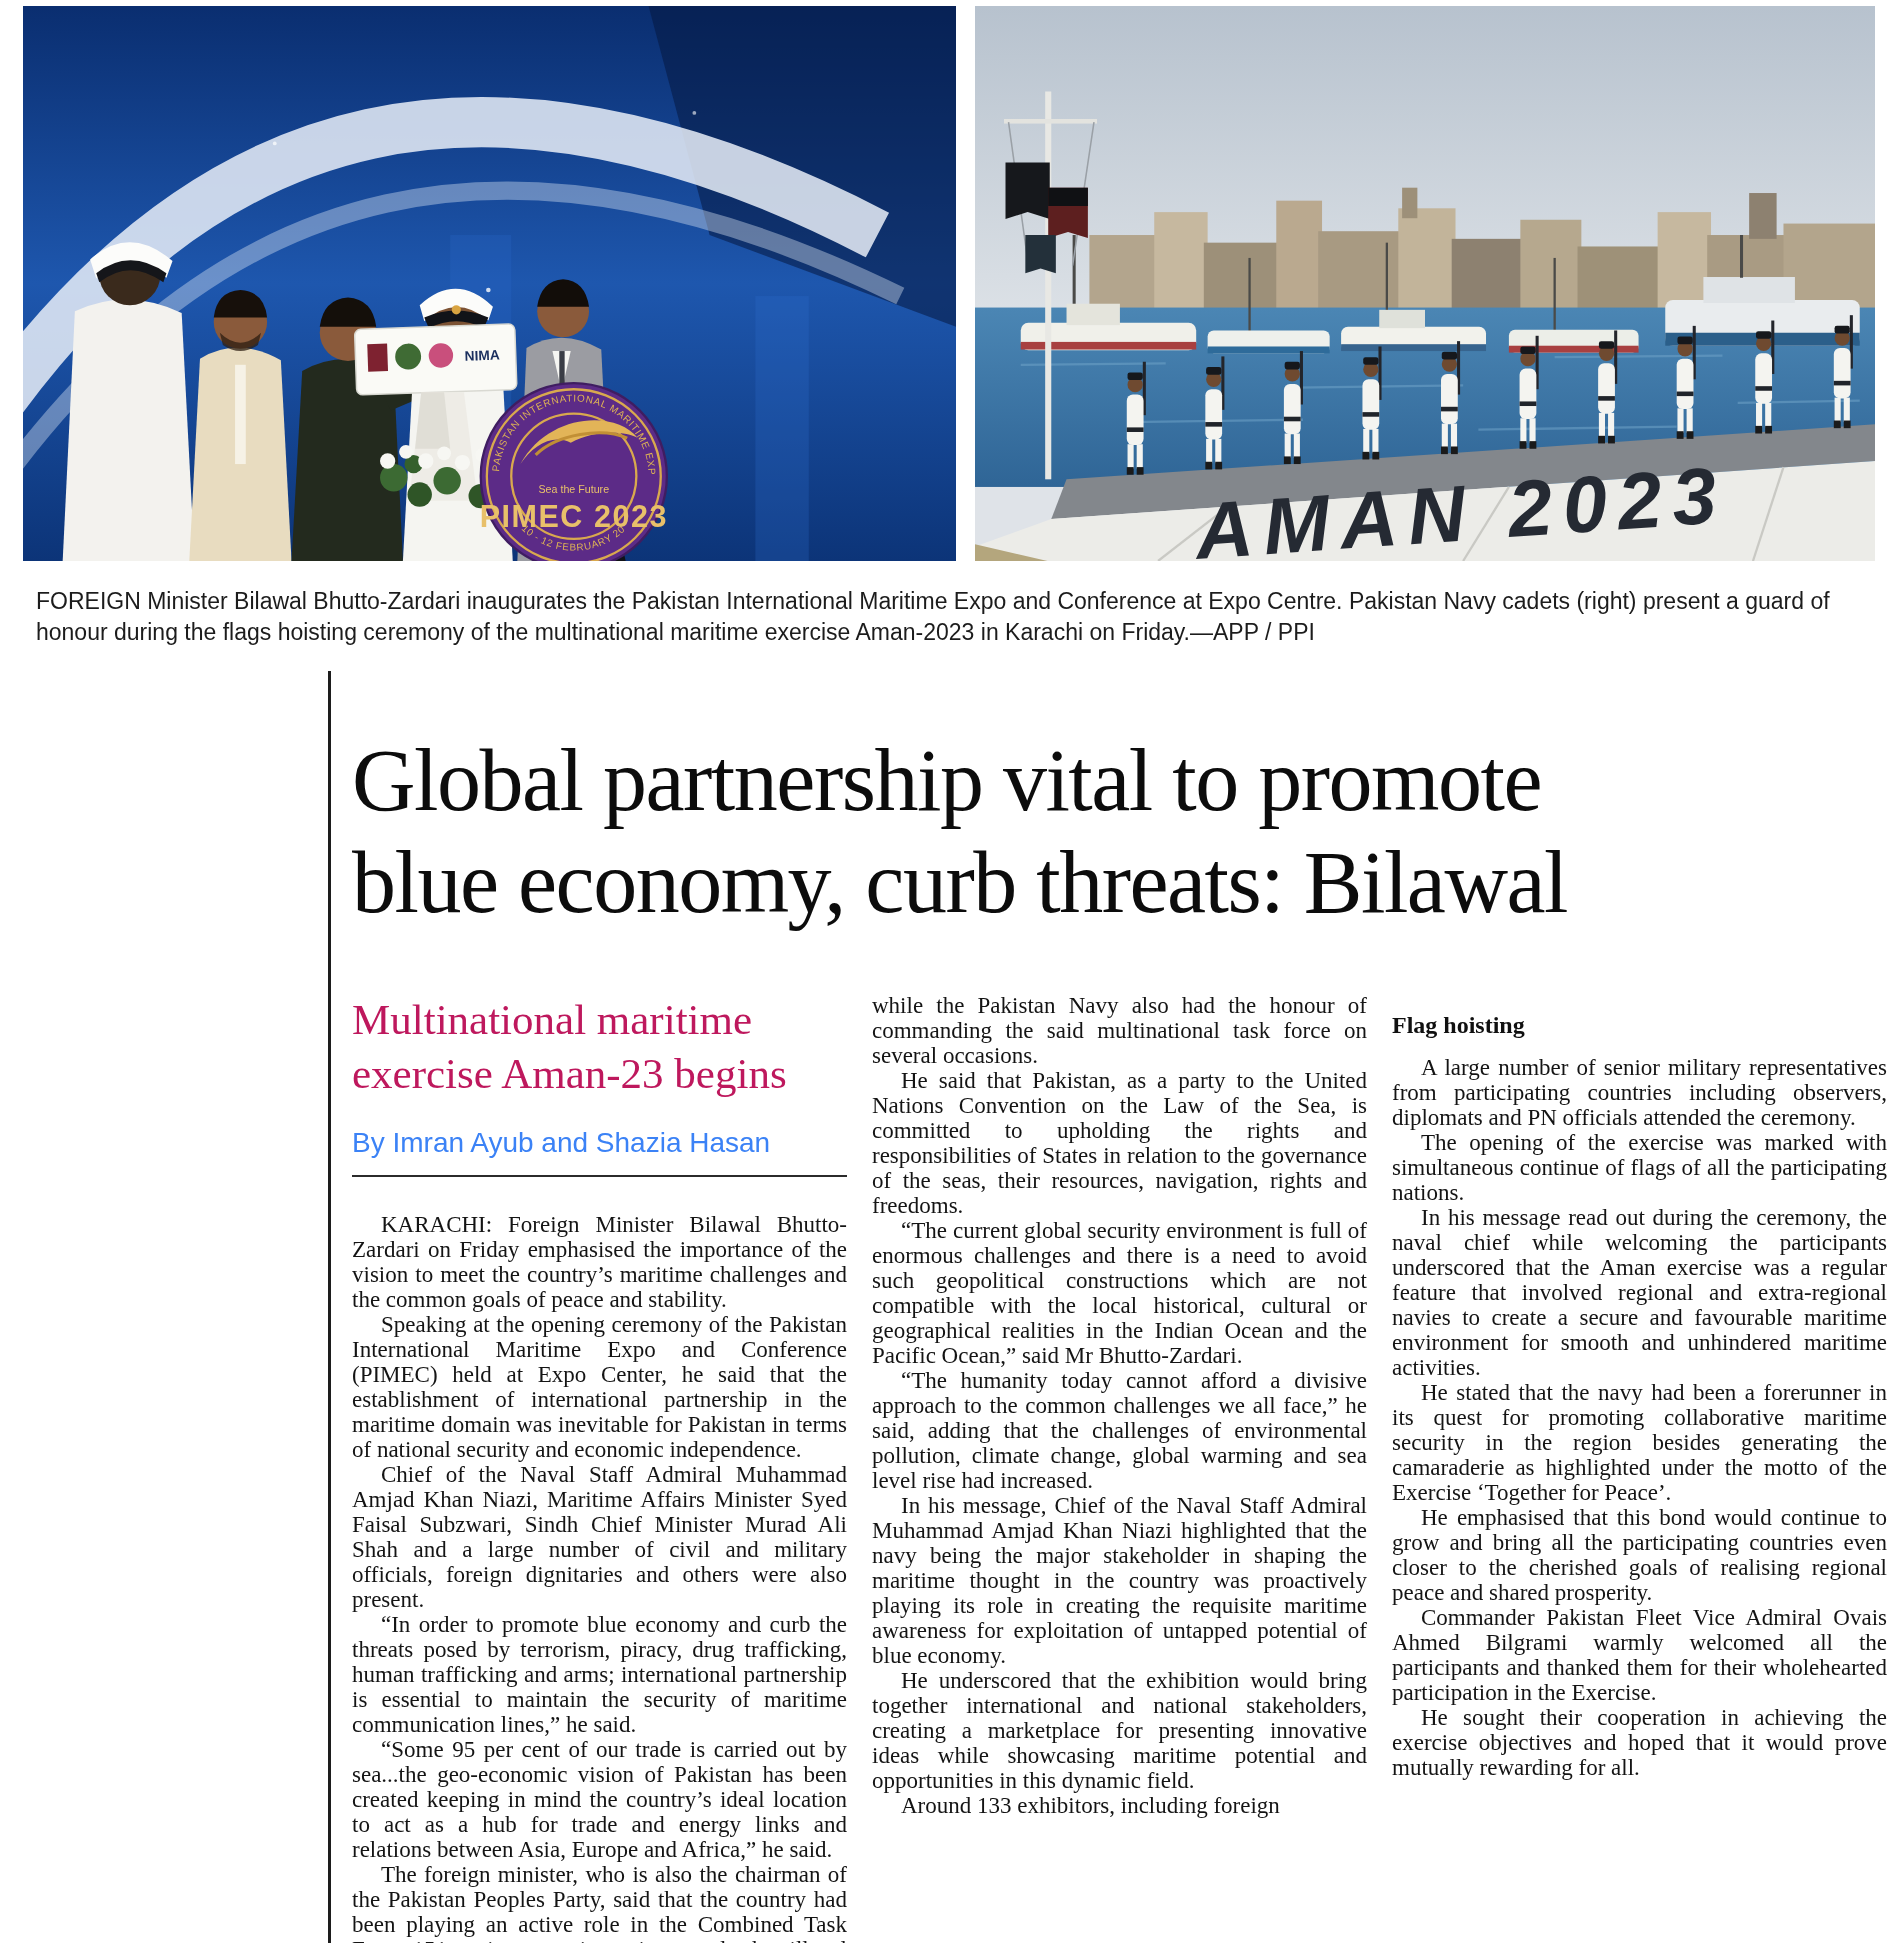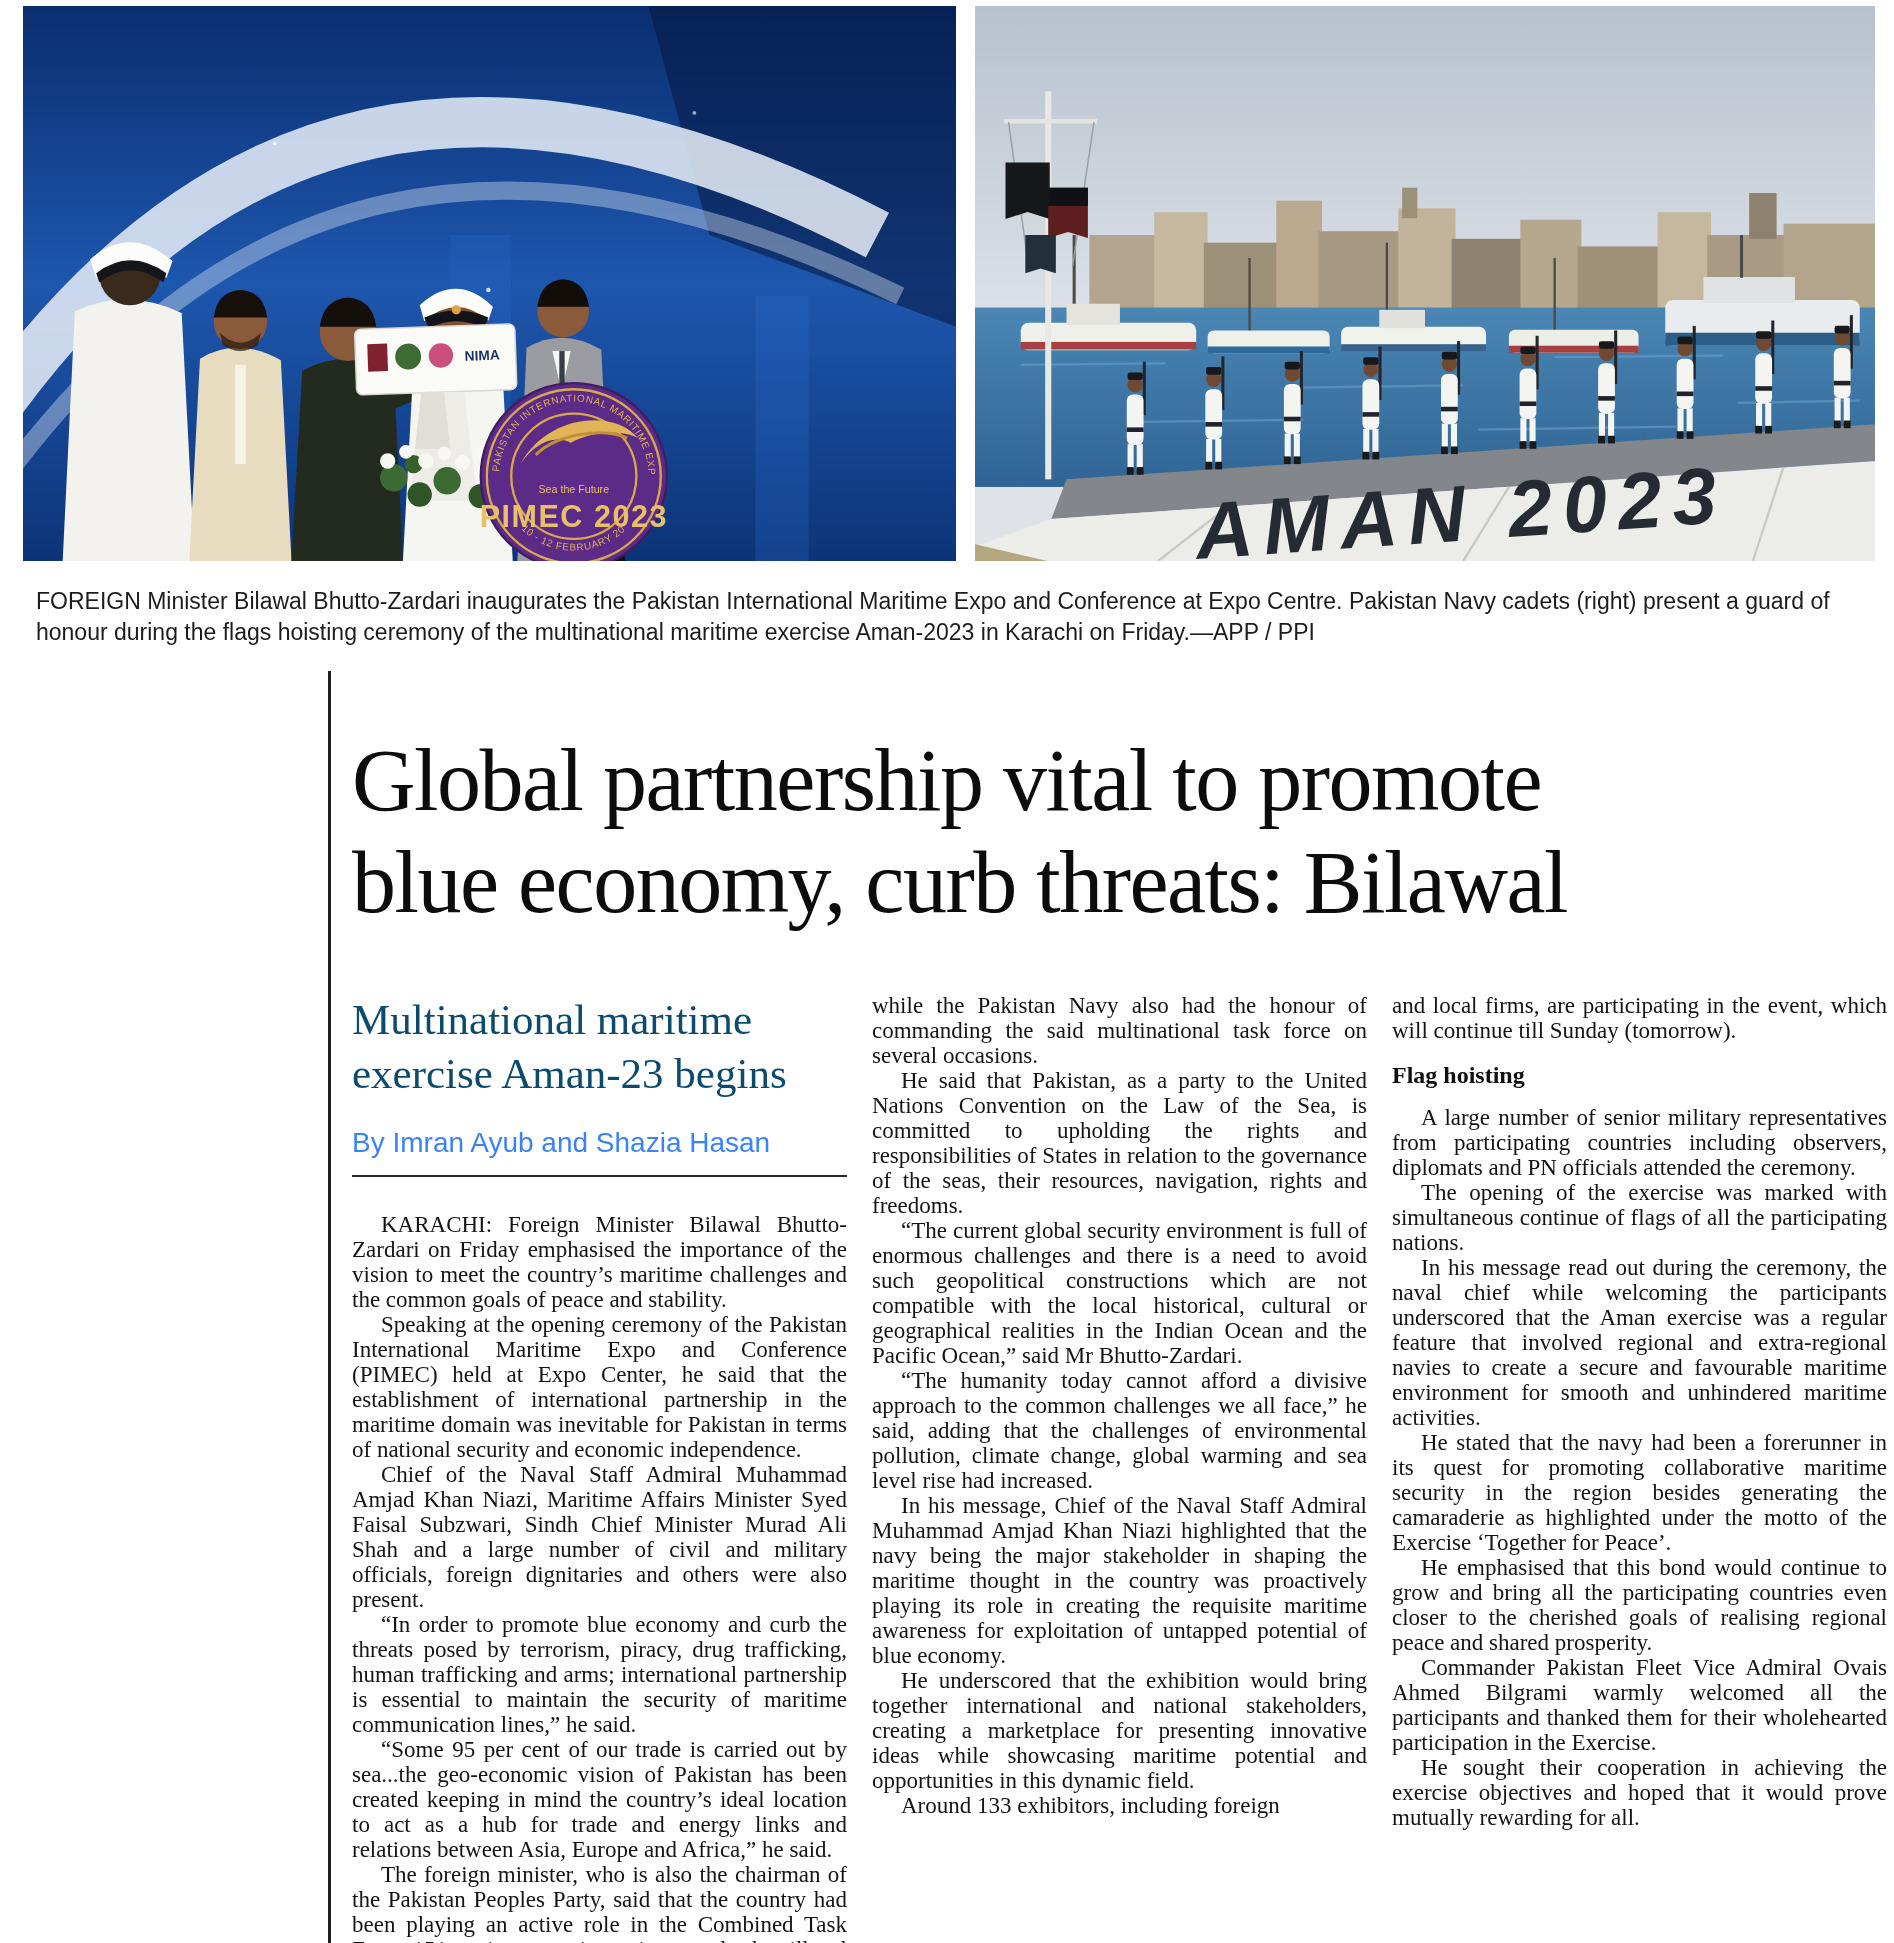--- a/index.html
+++ b/index.html
@@ -20,21 +20,21 @@
   #left-rule{position:absolute;left:328px;top:671px;width:3.1px;height:1272px;background:#1d1d1d;}
 
   
   #article{position:absolute;left:352px;top:671px;width:1535px;}
   #headline{font-size:88px;line-height:1.16;font-weight:400;letter-spacing:-1.5px;color:#0c0c0c;white-space:nowrap;}
   #headline .hl-line{display:block;}
 
   #columns{display:flex;gap:25px;margin-top:47px;}
   .col{width:495px;flex:0 0 495px;}
 
-  #subheading{font-size:43px;line-height:1.26;color:#0c4a6e;}
+  #subheading{font-size:43px;line-height:1.26;color:#be185d;}
   #byline{margin-top:26px;font-family:"Liberation Sans",sans-serif;font-size:28px;color:#3b82f6;}
   #byline-rule{margin-top:15.3px;border-bottom:2.3px solid #2b2b2b;width:100%;}
   #col1-items{margin-top:35px;}
 
   .body-para{margin:0;font-size:23px;line-height:25px;text-align:justify;text-indent:29px;color:#141414;}
   .col-subhead{margin:20px 0 17px 0;font-size:24px;line-height:25px;font-weight:700;text-indent:0;color:#101010;}
   .col-cont .body-para:first-child{text-indent:0;}
 </style>
 </head>
 <body>
@@ -301,21 +301,20 @@
       <div class="col col-cont" id="col-2">
           <p class="body-para">while the Pakistan Navy also had the honour of commanding the said multinational task force on several occasions.</p>
           <p class="body-para">He said that Pakistan, as a party to the United Nations Convention on the Law of the Sea, is committed to upholding the rights and responsibilities of States in relation to the governance of the seas, their resources, navigation, rights and freedoms.</p>
           <p class="body-para">“The current global security environment is full of enormous challenges and there is a need to avoid such geopolitical constructions which are not compatible with the local historical, cultural or geographical realities in the Indian Ocean and the Pacific Ocean,” said Mr Bhutto-Zardari.</p>
           <p class="body-para">“The humanity today cannot afford a divisive approach to the common challenges we all face,” he said, adding that the challenges of environmental pollution, climate change, global warming and sea level rise had increased.</p>
           <p class="body-para">In his message, Chief of the Naval Staff Admiral Muhammad Amjad Khan Niazi highlighted that the navy being the major stakeholder in shaping the maritime thought in the country was proactively playing its role in creating the requisite maritime awareness for exploitation of untapped potential of blue economy.</p>
           <p class="body-para">He underscored that the exhibition would bring together international and national stakeholders, creating a marketplace for presenting innovative ideas while showcasing maritime potential and opportunities in this dynamic field.</p>
           <p class="body-para">Around 133 exhibitors, including foreign</p>
         </div>
       <div class="col col-cont" id="col-3">
-          <p class="body-para">and local firms, are participating in the event, which will continue till Sunday (tomorrow).</p>
           <p class="col-subhead">Flag hoisting</p>
           <p class="body-para">A large number of senior military representatives from participating countries including observers, diplomats and PN officials attended the ceremony.</p>
           <p class="body-para">The opening of the exercise was marked with simultaneous continue of flags of all the participating nations.</p>
           <p class="body-para">In his message read out during the ceremony, the naval chief while welcoming the participants underscored that the Aman exercise was a regular feature that involved regional and extra-regional navies to create a secure and favourable maritime environment for smooth and unhindered maritime activities.</p>
           <p class="body-para">He stated that the navy had been a forerunner in its quest for promoting collaborative maritime security in the region besides generating the camaraderie as highlighted under the motto of the Exercise ‘Together for Peace’.</p>
           <p class="body-para">He emphasised that this bond would continue to grow and bring all the participating countries even closer to the cherished goals of realising regional peace and shared prosperity.</p>
           <p class="body-para">Commander Pakistan Fleet Vice Admiral Ovais Ahmed Bilgrami warmly welcomed all the participants and thanked them for their wholehearted participation in the Exercise.</p>
           <p class="body-para">He sought their cooperation in achieving the exercise objectives and hoped that it would prove mutually rewarding for all.</p>
         </div>
     </div>

